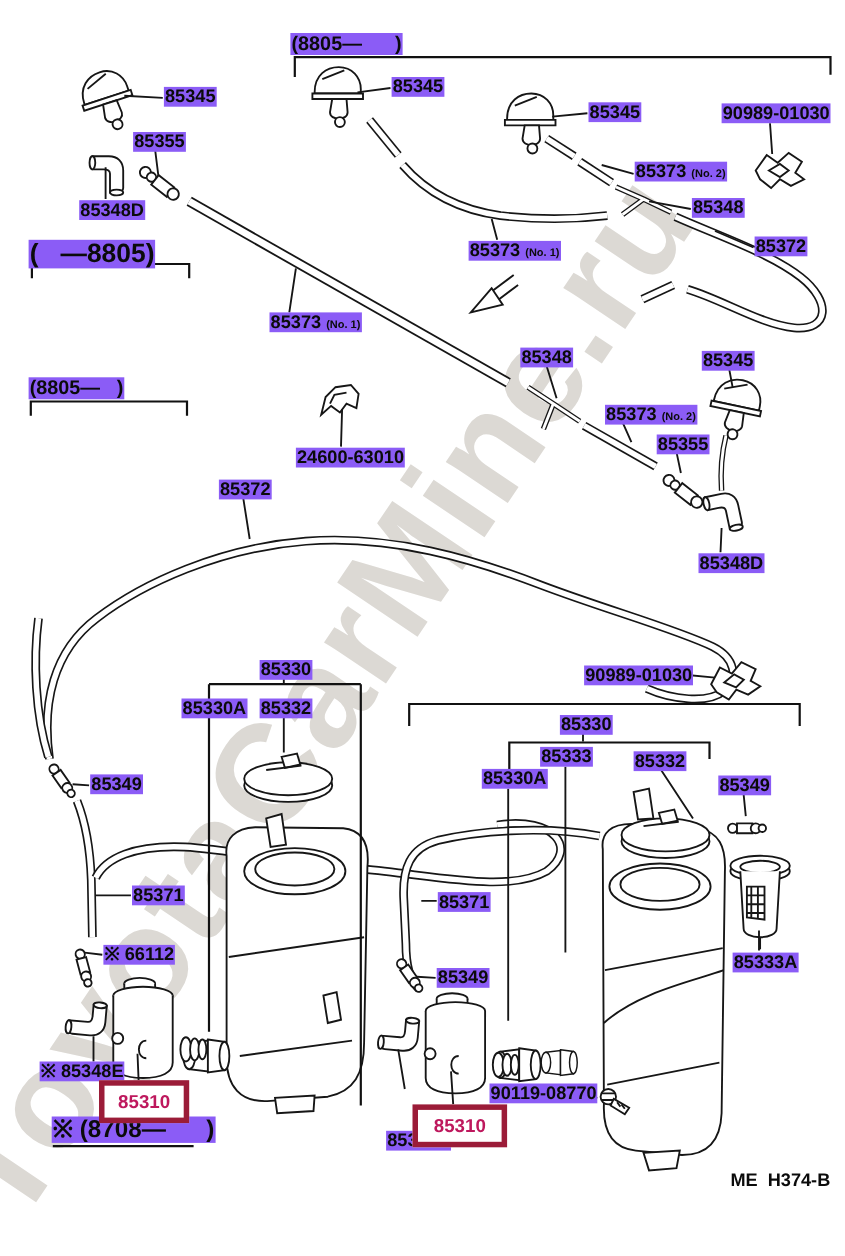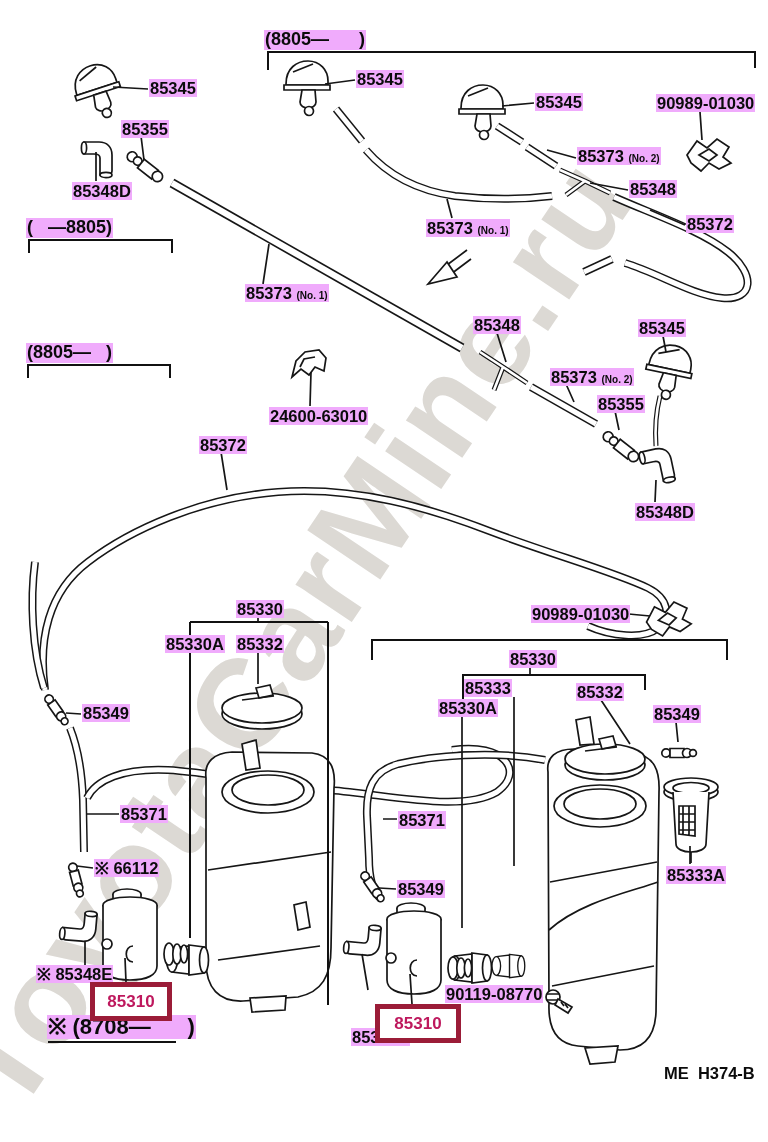--- a/index.html
+++ b/index.html
@@ -11,21 +11,21 @@
   svg{position:absolute;left:0;top:0;}
   .ho{fill:none;stroke:#161616;stroke-width:8;}
   .hi{fill:none;stroke:#ffffff;stroke-width:5;}
   .HO{fill:none;stroke:#161616;stroke-width:9.5;}
   .HI{fill:none;stroke:#ffffff;stroke-width:6.2;}
   .tho{fill:none;stroke:#161616;stroke-width:5;}
   .thi{fill:none;stroke:#ffffff;stroke-width:2.6;}
   .pt{fill:#ffffff;stroke:#161616;stroke-width:1.7;}
   .ln{fill:none;stroke:#161616;stroke-width:1.7;}
   .bk{fill:none;stroke:#111111;stroke-width:2;}
-  .lbl{position:absolute;font-weight:bold;font-size:16.5px;color:#0b0b0b;background:#f0abfc;
+  .lbl{position:absolute;font-weight:bold;font-size:16.5px;color:#0b0b0b;background:#8b5cf6;
        white-space:pre;line-height:1.1;padding:0 1px;}
   .sfx{font-size:10px;font-weight:bold;}
   .big{font-size:18px;letter-spacing:1.5px;}
   .hlbox{position:absolute;border:5px solid var(--hl,#9b1c38);background:#fff;color:#be185d;
        font-weight:bold;font-size:17px;display:flex;align-items:center;justify-content:center;}
 </style>
 </head>
 <body>
 
 <div id="stage">
@@ -285,38 +285,38 @@
   <div class="lbl" style="left:149px;top:79px;">85345</div>
   <div class="lbl" style="left:121px;top:120px;">85355</div>
   <div class="lbl" style="left:72px;top:182px;">85348D</div>
   <div class="lbl" style="left:356px;top:70px;">85345</div>
   <div class="lbl" style="left:535px;top:93px;">85345</div>
   <div class="lbl" style="left:656px;top:94px;">90989-01030</div>
   <div class="lbl" style="left:577px;top:147px;"><span>85373</span> <span class="sfx">(No. 2)</span></div>
   <div class="lbl" style="left:629px;top:180px;">85348</div>
   <div class="lbl" style="left:686px;top:215px;">85372</div>
   <div class="lbl" style="left:426px;top:219px;"><span>85373</span> <span class="sfx">(No. 1)</span></div>
-  <div class="lbl" style="left:26px;top:218px;font-size:18px;">(   —8805)</div>
+  <div class="lbl" style="left:26px;top:218px;font-size:24px;">(   —8805)</div>
   <div class="lbl" style="left:26px;top:343px;font-size:18px;">(8805—   )</div>
   <div class="lbl" style="left:245px;top:284px;"><span>85373</span> <span class="sfx">(No. 1)</span></div>
   <div class="lbl" style="left:269px;top:407px;">24600-63010</div>
   <div class="lbl" style="left:199px;top:436px;">85372</div>
   <div class="lbl" style="left:473px;top:316px;">85348</div>
   <div class="lbl" style="left:638px;top:319px;">85345</div>
   <div class="lbl" style="left:550px;top:368px;"><span>85373</span> <span class="sfx">(No. 2)</span></div>
   <div class="lbl" style="left:597px;top:395px;">85355</div>
   <div class="lbl" style="left:635px;top:503px;">85348D</div>
   <div class="lbl" style="left:531px;top:605px;">90989-01030</div>
   <div class="lbl" style="left:236px;top:600px;">85330</div>
   <div class="lbl" style="left:165px;top:635px;">85330A</div>
   <div class="lbl" style="left:236px;top:635px;">85332</div>
   <div class="lbl" style="left:82px;top:704px;">85349</div>
   <div class="lbl" style="left:120px;top:805px;">85371</div>
   <div class="lbl" style="left:509px;top:650px;">85330</div>
-  <div class="lbl" style="left:464px;top:679px;">85333</div>
+  <div class="lbl" style="left:491px;top:679px;">85333</div>
   <div class="lbl" style="left:438px;top:699px;">85330A</div>
   <div class="lbl" style="left:576px;top:683px;">85332</div>
   <div class="lbl" style="left:653px;top:705px;">85349</div>
   <div class="lbl" style="left:398px;top:811px;">85371</div>
   <div class="lbl" style="left:94px;top:859px;">※ 66112</div>
   <div class="lbl" style="left:397px;top:880px;">85349</div>
   <div class="lbl" style="left:36px;top:965px;">※ 85348E</div>
   <div class="lbl" style="left:351px;top:1028px;">85348E</div>
   <div class="lbl" style="left:445px;top:985px;">90119-08770</div>
   <div class="lbl" style="left:666px;top:866px;">85333A</div>

